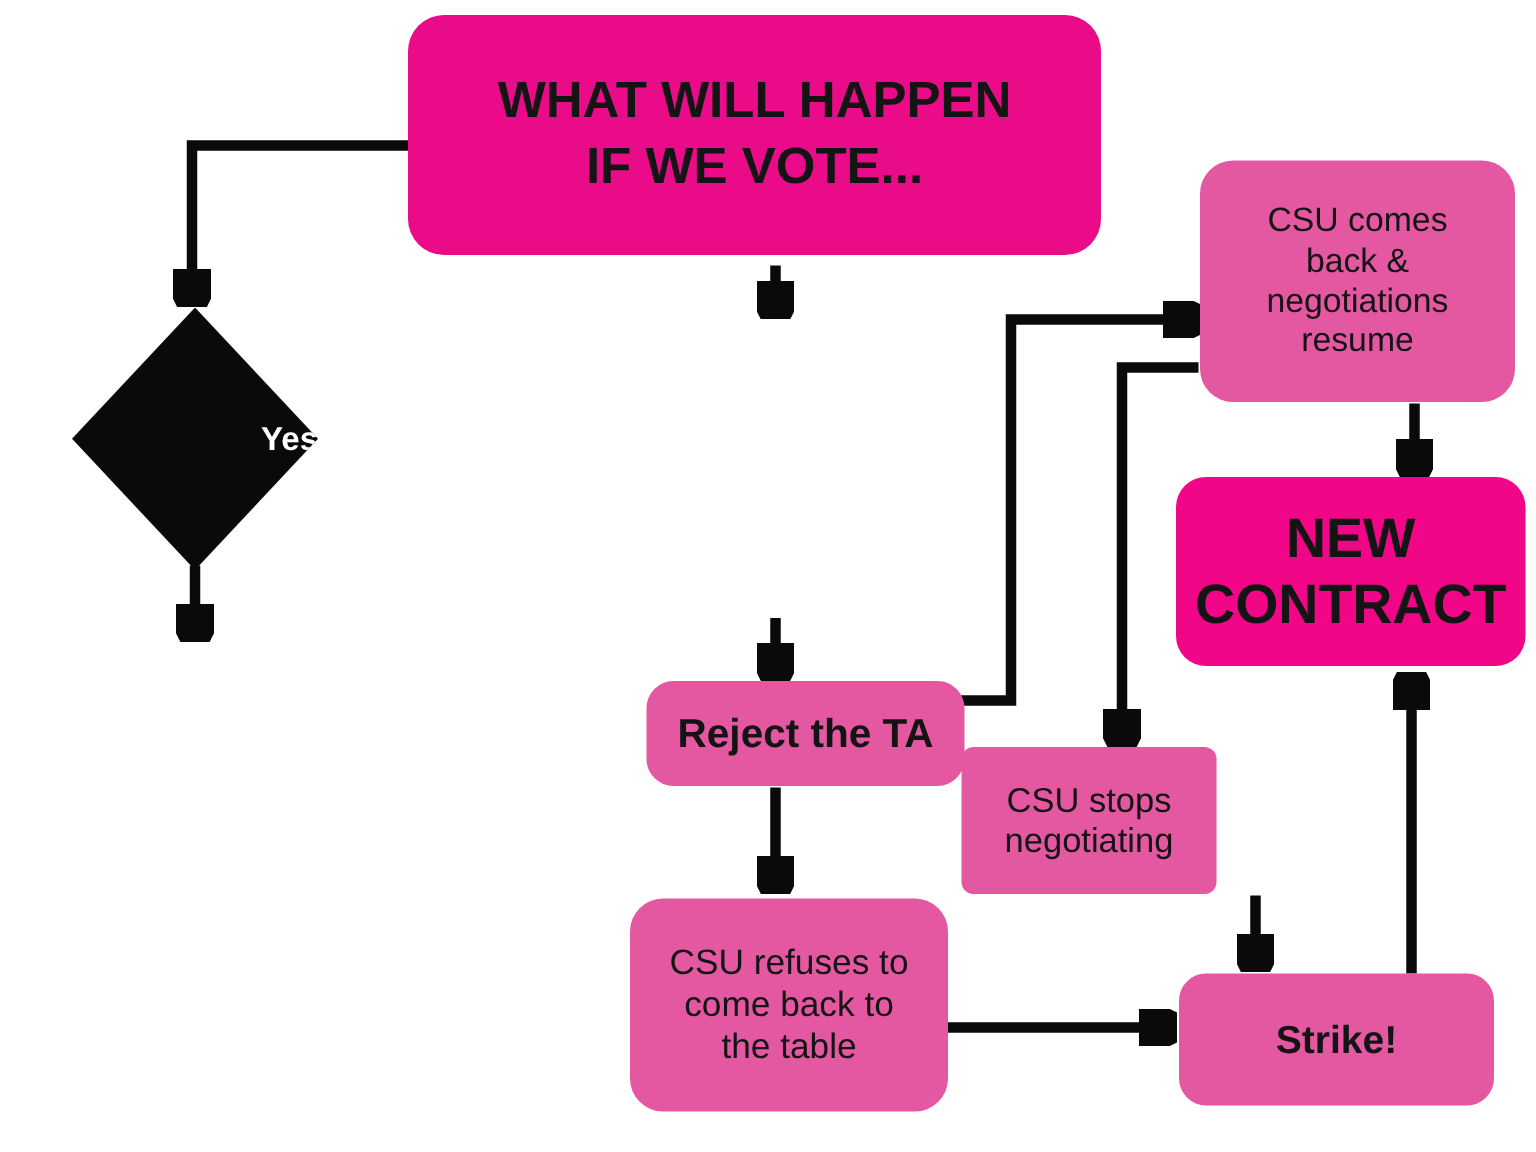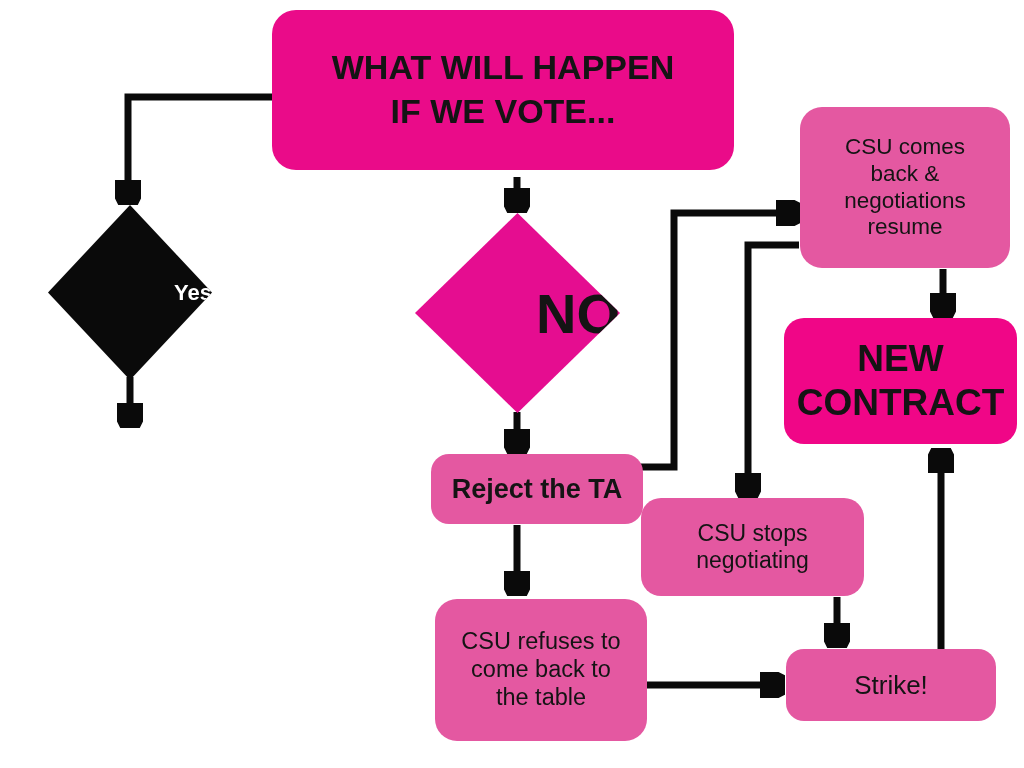--- a/index.html
+++ b/index.html
@@ -40,41 +40,41 @@
   .accept-box .inner{width:240px;}
   .no-diamond{
     left:415px;top:213px;width:205px;height:200px;background:var(--diamond-pink);
     font-weight:bold;font-size:56px;
   }
   .reject-box{
     left:413px;top:454px;width:212px;height:70px;background:var(--medium-pink);
     border-radius:18px;font-weight:bold;font-size:27px;margin-left:18px;
   }
   .refuses-box{
-    left:435px;top:599px;width:212px;height:142px;background:var(--medium-pink);
+    left:420px;top:599px;width:212px;height:142px;background:var(--medium-pink);
     border-radius:22px;font-size:23.5px;line-height:1.18;
   }
   .refuses-box .inner{width:168px;}
   .comes-back-box{
     left:800px;top:107px;width:210px;height:161px;background:var(--medium-pink);
     border-radius:22px;font-size:22.5px;line-height:1.18;
   }
   .comes-back-box .inner{width:134px;}
   .stops-box{
-    left:641px;top:498px;width:223px;height:98px;background:var(--medium-pink);
-    border-radius:20px;font-size:23px;line-height:1.18;
+    left:641px;top:498px;width:170px;height:98px;background:var(--medium-pink);
+    border-radius:8px;font-size:23px;line-height:1.18;
   }
   .stops-box .inner{width:190px;}
   .new-contract-box{
     left:784px;top:318px;width:233px;height:126px;background:var(--bright-pink);
     border-radius:20px;font-weight:bold;font-size:37px;line-height:1.2;
   }
   .strike-box{
-    left:786px;top:649px;width:210px;height:72px;background:var(--medium-pink);
-    border-radius:18px;font-weight:normal;font-size:26px;
+    left:786px;top:649px;width:210px;height:88px;background:var(--medium-pink);
+    border-radius:18px;font-weight:bold;font-size:26px;
   }
   .line{display:block;}
 </style>
 </head>
 <body>
 
 <div class="canvas">
 
   <svg class="connectors" viewBox="0 0 1024 768" xmlns="http://www.w3.org/2000/svg">
     <defs>
@@ -100,23 +100,20 @@
       <span class="line">WHAT WILL HAPPEN</span>
       <span class="line">IF WE VOTE...</span>
     </div>
   </div>
 
   <div class="node diamond yes-diamond">
     <span>Yes</span>
   </div>
 
 
-  <div class="node diamond no-diamond">
-    <span>NO</span>
-  </div>
 
   <div class="node reject-box">
     <span>Reject the TA</span>
   </div>
 
   <div class="node refuses-box">
     <div class="inner">CSU refuses to come back to the table</div>
   </div>
 
   <div class="node comes-back-box">

